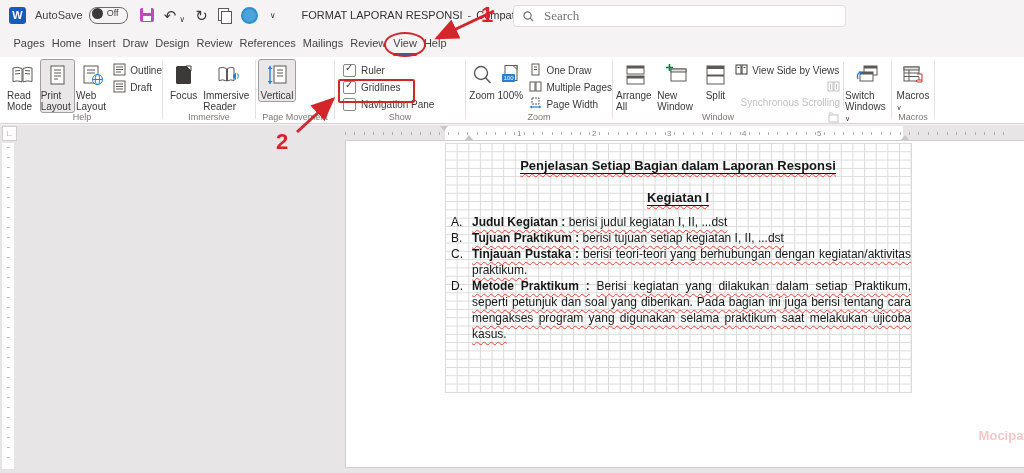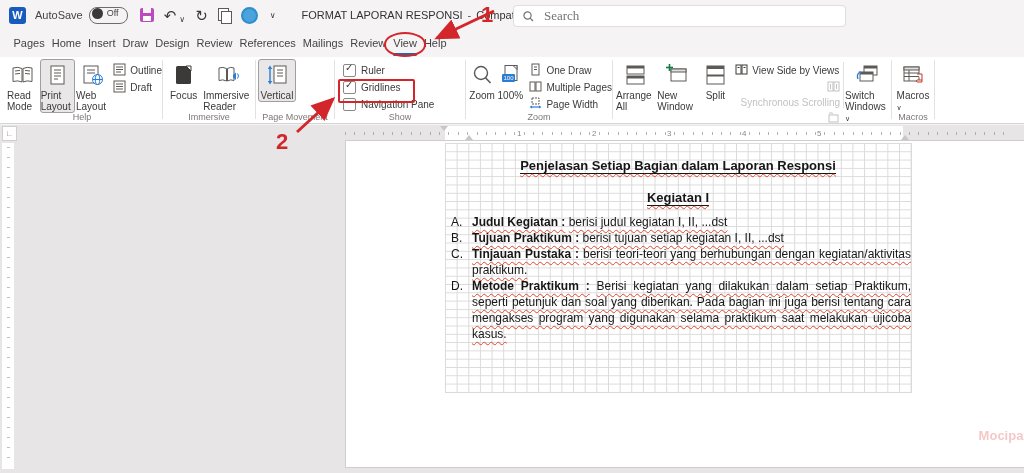--- a/index.html
+++ b/index.html
@@ -383,20 +383,21 @@
               <rect x="9" y="3" width="13" height="9" fill="#fff" stroke="#5c5a58"></rect>
               <rect x="9" y="3" width="13" height="2.5" fill="#5c5a58"></rect>
               <rect x="5" y="9" width="13" height="9" fill="#fff" stroke="#5c5a58"></rect>
               <rect x="5" y="9" width="13" height="2.5" fill="#5c5a58"></rect>
               <path d="M3 16 q-2 -5 2.5 -7" fill="none" stroke="#2b7cd3" stroke-width="1.3"></path>
               <polygon points="6.5,9 3.5,8.2 5.5,11" fill="#2b7cd3"></polygon>
             </svg>
           <div class="lbl"><span>Switch Windows</span> <span class="chev">∨</span></div>
         </div>
       </div>
+      <div class="glabel" style="left:0;width:210px">Window</div>
     </div>
     <div class="gdiv"></div>
 
     <div class="group" style="width:42px">
       <div class="btnrow" style="justify-content:center">
         <div class="bigbtn" style="width:38px">
           <svg class="i24" viewBox="0 0 25 24">
               <rect x="3" y="4" width="15" height="14" fill="#fff" stroke="#5c5a58"></rect>
               <rect x="3" y="4" width="15" height="3" fill="#e1dfdd" stroke="#5c5a58"></rect>
               <line x1="3" y1="10" x2="18" y2="10" stroke="#5c5a58"></line>

